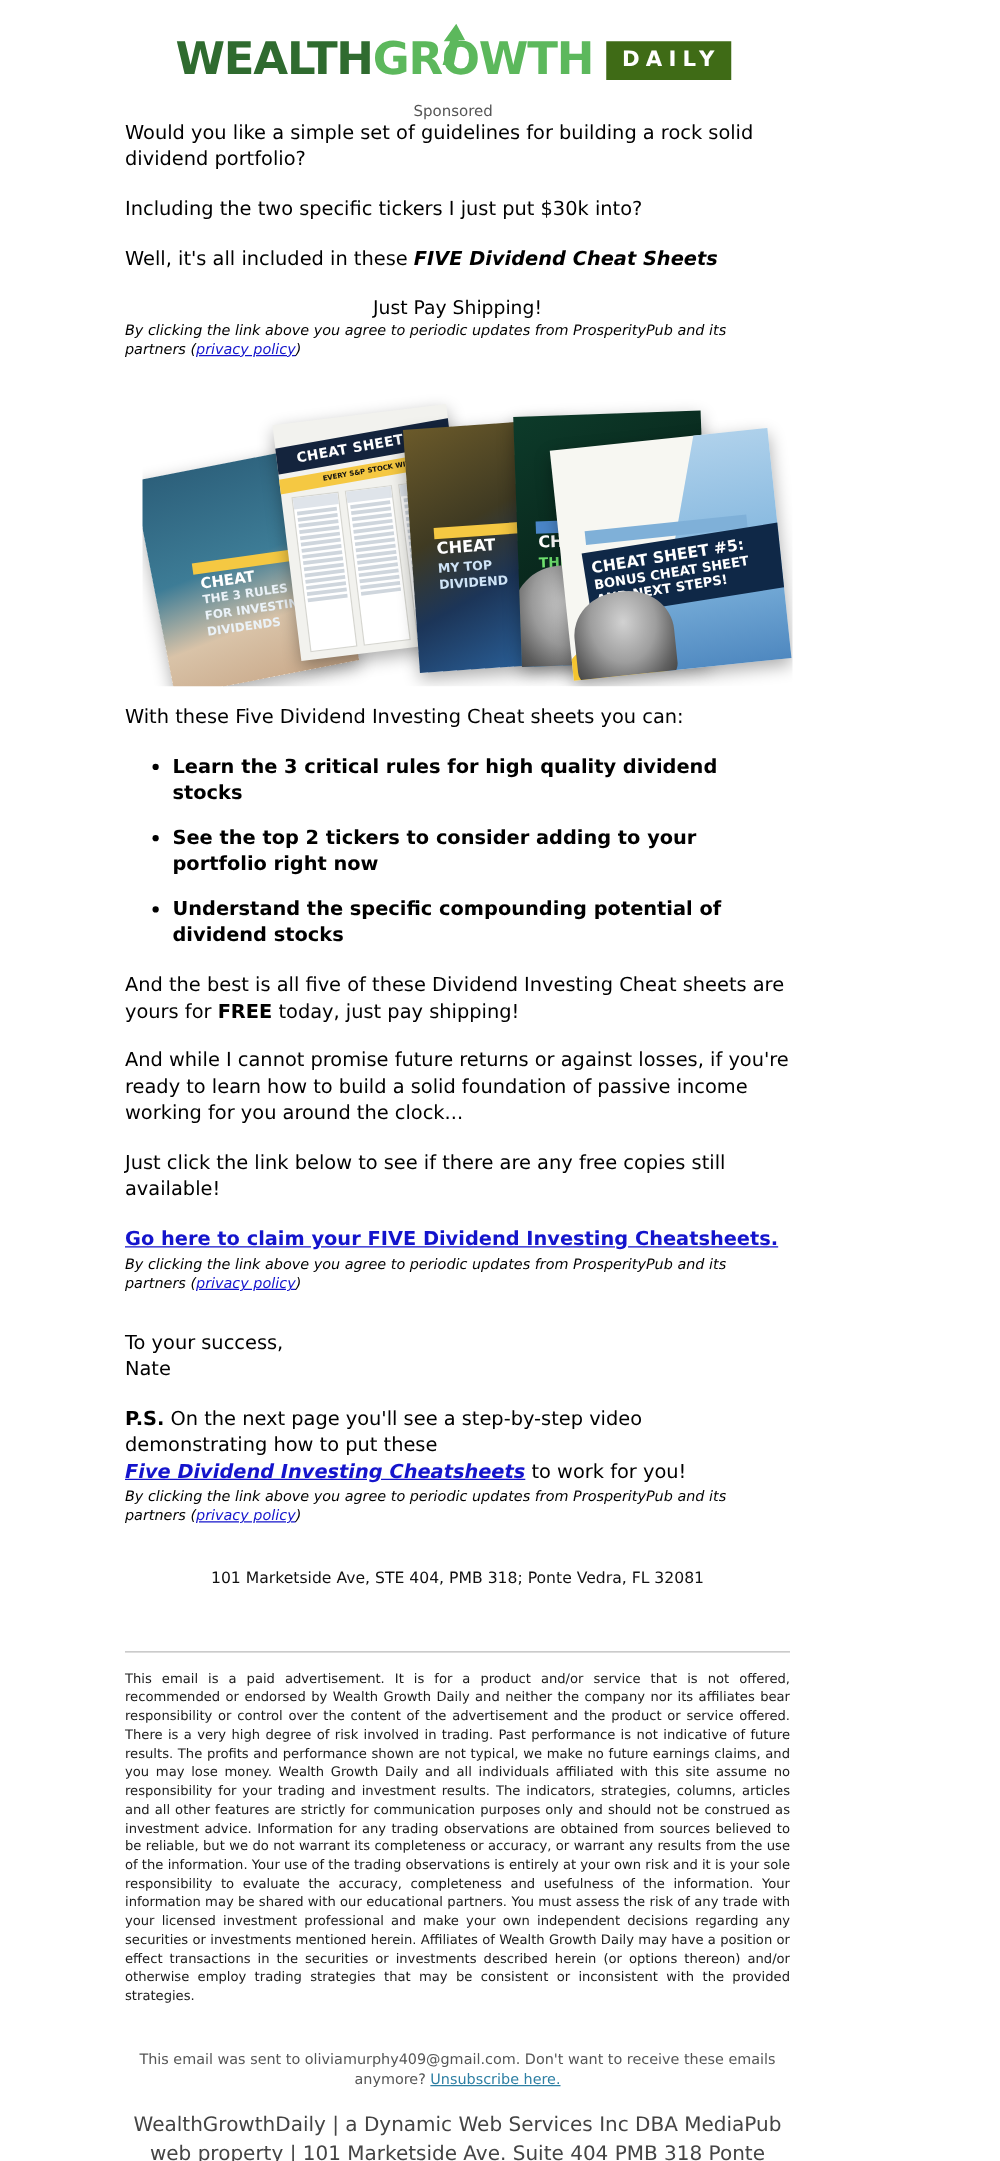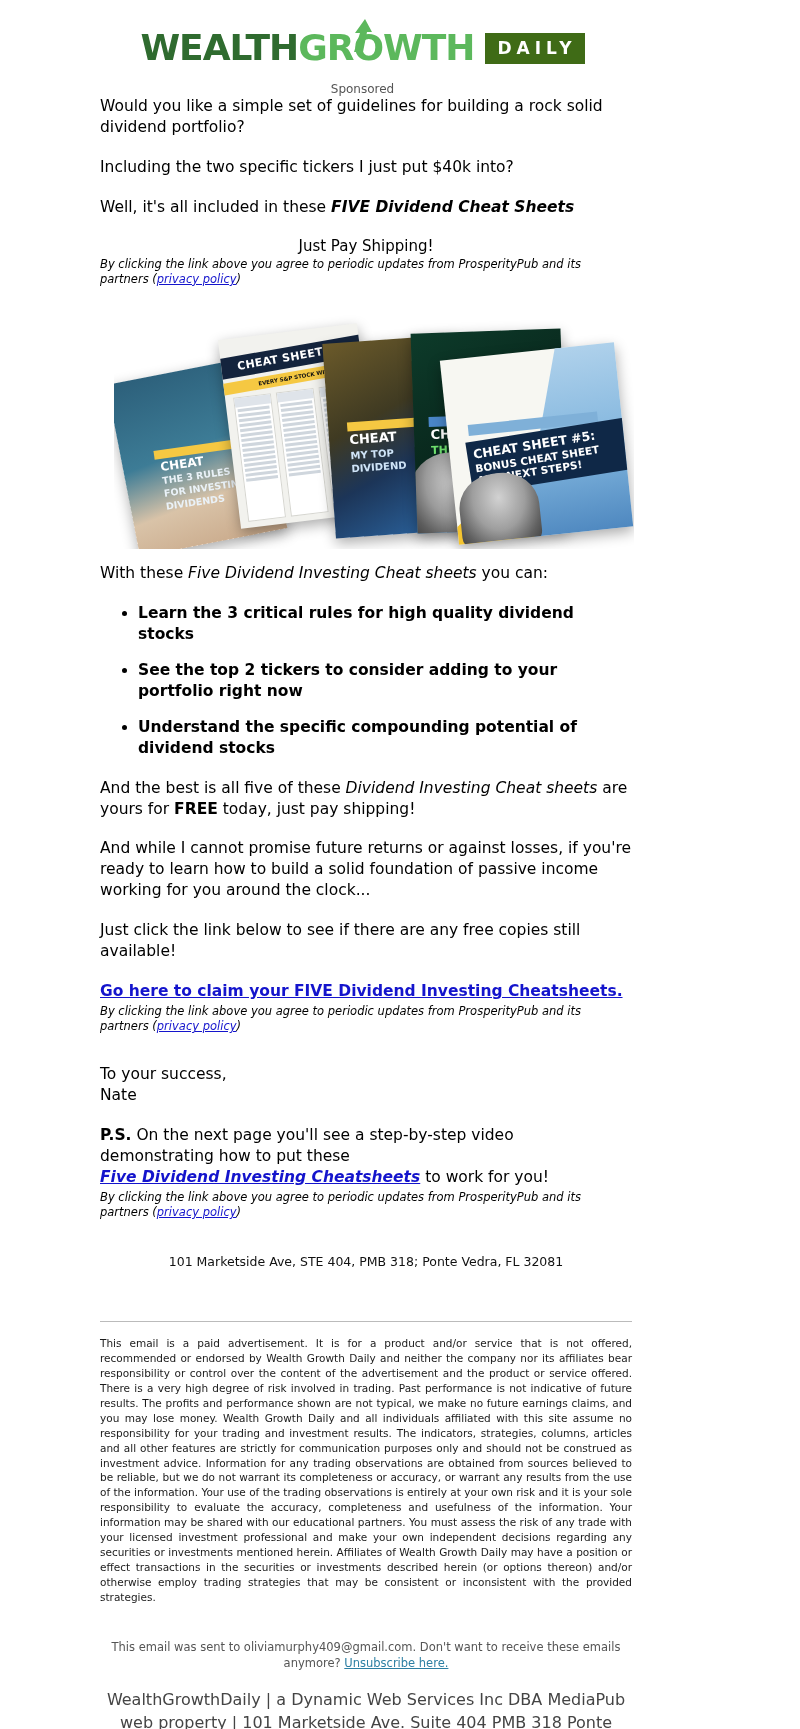--- a/index.html
+++ b/index.html
@@ -71,21 +71,21 @@
     margin-left: 100px;
   }
   p.body {
     font-size: 15.5px;
     line-height: 1.35;
     margin: 0 0 19px 0;
     color: #000000;
   }
   .first-para { margin-top: 46px; }
   .bolditalic { font-weight: 700; font-style: italic; }
-  .italic { font-style: italic; }
+  .italic { }
   .bold { font-weight: 700; }
 
   .cta-wrap { text-align: center; margin: 0 0 0 0; }
   a.cta {
     color: #1414cc;
     font-weight: 700;
     font-size: 15.5px;
     text-decoration: underline;
     display: inline-block;
   }
@@ -245,21 +245,21 @@
         </svg>
       </span>
       <span class="logo-badge">DAILY</span>
     </div>
     <div class="sponsored">Sponsored</div>
   </div>
 
   <div class="content">
 
     <p class="body first-para">Would you like a simple set of guidelines for building a rock solid dividend portfolio?</p>
-    <p class="body">Including the two specific tickers I just put $40k into?</p>
+    <p class="body">Including the two specific tickers I just put $30k into?</p>
     <p class="body"><span>Well, it's all included in these </span><span class="bolditalic">FIVE Dividend Cheat Sheets</span></p>
 
     <div class="just-pay">Just Pay Shipping!</div>
     <p class="disclaimer"><span>By clicking the link above you agree to periodic updates from ProsperityPub and its partners (</span><a href="#">privacy policy</a><span>)</span></p>
 
     <div class="product-img">
       <div class="card c1">
         <div class="band"></div>
         <div class="tt"><span>CHEAT</span>
           <div class="sub">THE 3 RULES</div>

